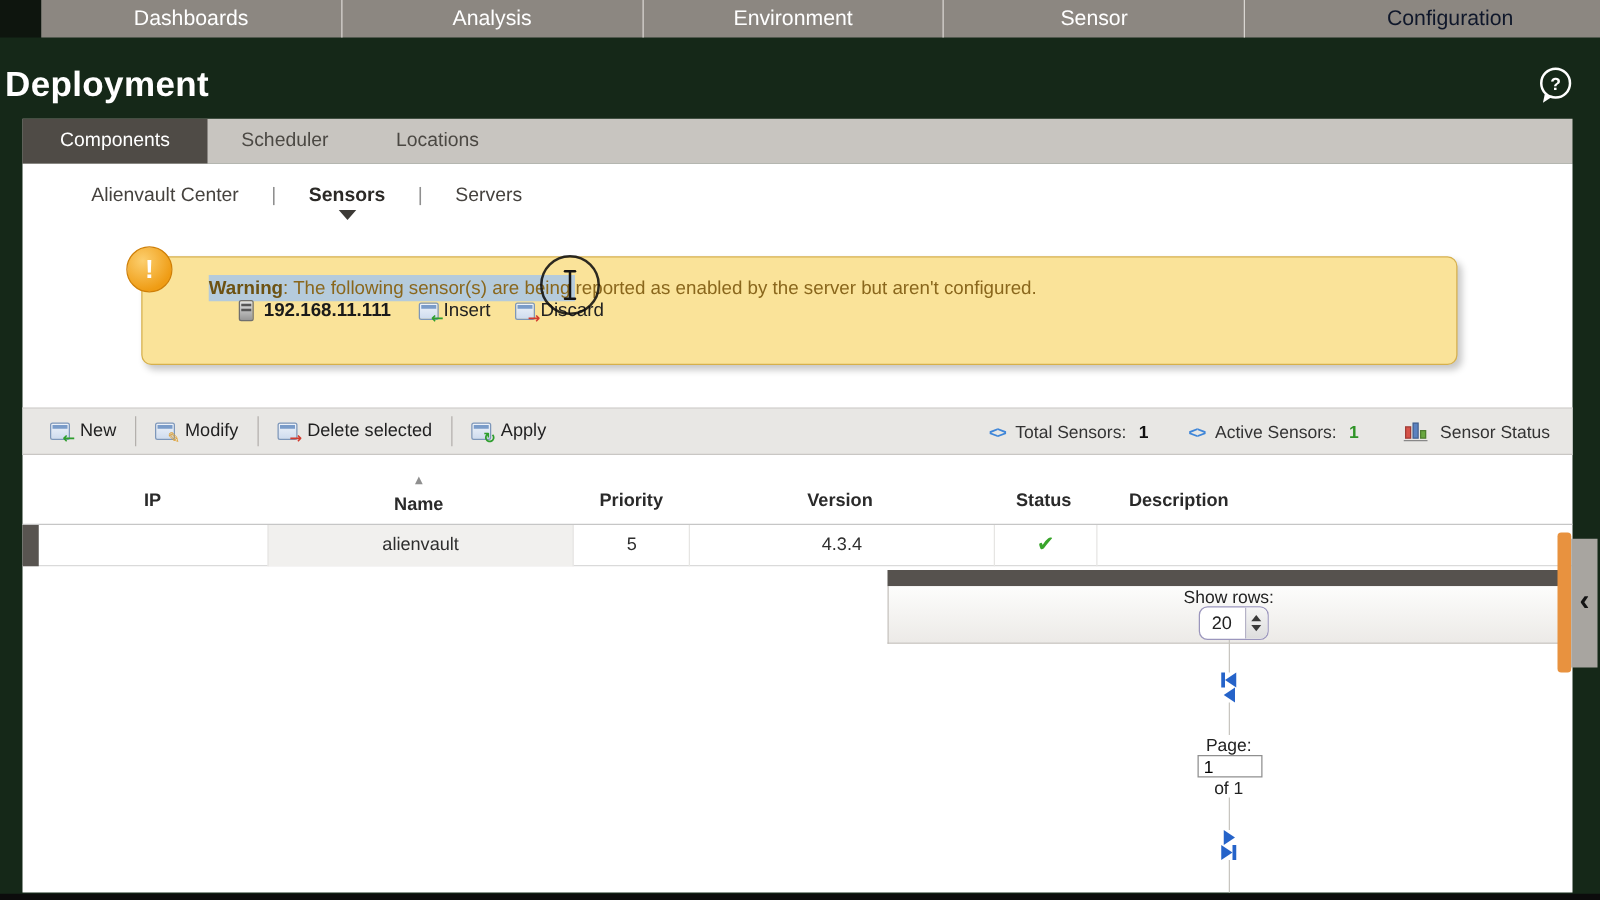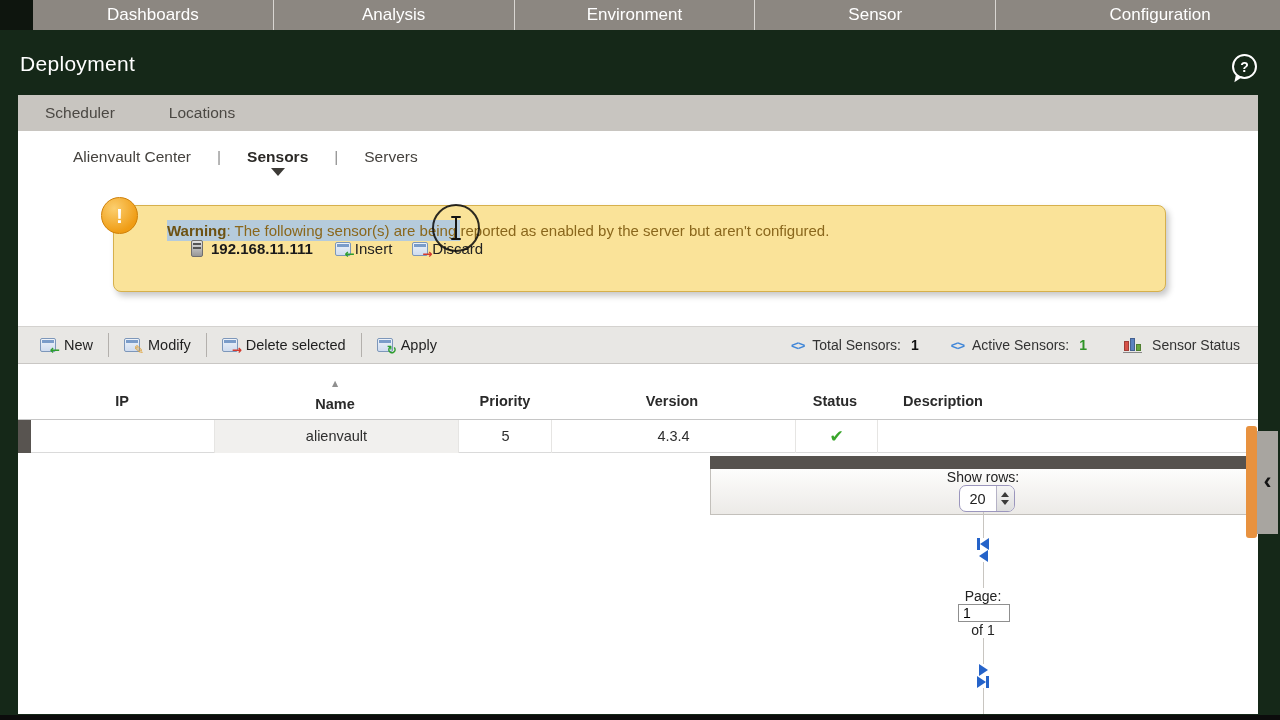--- a/index.html
+++ b/index.html
@@ -5,24 +5,24 @@
   * { margin:0; padding:0; box-sizing:border-box; }
   html,body { width:1280px; height:720px; }
   body { font-family:"Liberation Sans","DejaVu Sans",sans-serif; }
   .page { position:relative; width:1280px; height:720px; background:#152818; overflow:hidden; }
 
   
   .top-corner { position:absolute; left:0; top:0; width:33px; height:30px; background:#0e150e; }
   .topnav { position:absolute; left:33px; top:0; width:1247px; height:30px; background:#8c8781; display:flex; }
   .nav-item { flex:1; display:flex; align-items:center; justify-content:center; color:#ffffff; font-size:17px; cursor:pointer; }
   .nav-item + .nav-item { border-left:1px solid #d9d6d2; }
-  .nav-item.dim { color:#ffffff;padding-left:44px; }
-
-  
-  .page-title { position:absolute; left:20px; top:52px; color:#ffffff; font-size:21px; font-weight:400; letter-spacing:.3px; }
+  .nav-item.dim { color:#0f172a;padding-left:44px; }
+
+  
+  .page-title { position:absolute; left:4px; top:52px; color:#ffffff; font-size:28px; font-weight:700; letter-spacing:.3px; }
   .help-bubble { position:absolute; left:1232px; top:54px; width:25px; height:25px; border:2px solid #ffffff; border-radius:50%; color:#ffffff; font-size:14px; font-weight:bold; display:flex; align-items:center; justify-content:center; cursor:pointer; }
   .help-bubble .tail { position:absolute; left:1px; bottom:-6px; width:0; height:0; border-top:7px solid #ffffff; border-right:7px solid transparent; transform:rotate(12deg); }
 
   
   .tabbar { position:absolute; left:18px; top:95px; width:1240px; height:36px; background:#c8c5c0; display:flex; }
   .tab { display:flex; align-items:center; justify-content:center; padding:0 27px; font-size:15.5px; color:#4b4843; cursor:pointer; }
   .tab.active { width:148px; padding:0; background:#4f4b46; color:#ffffff; }
 
   
   .content { position:absolute; left:18px; top:131px; width:1240px; height:583px; background:#ffffff; }
@@ -128,20 +128,21 @@
   </div>
 
   <div class="page-title">Deployment</div>
 
   <div class="help-bubble">
     <span>?</span>
     <span class="tail"></span>
   </div>
 
   <div class="tabbar">
+    <div class="tab active">Components</div>
     <div class="tab">Scheduler</div>
     <div class="tab">Locations</div>
   </div>
 
   <div class="content">
 
     <div class="subnav">
       <span class="subnav-item">Alienvault Center</span>
       <span class="sep">|</span>
       <span class="subnav-item active">

